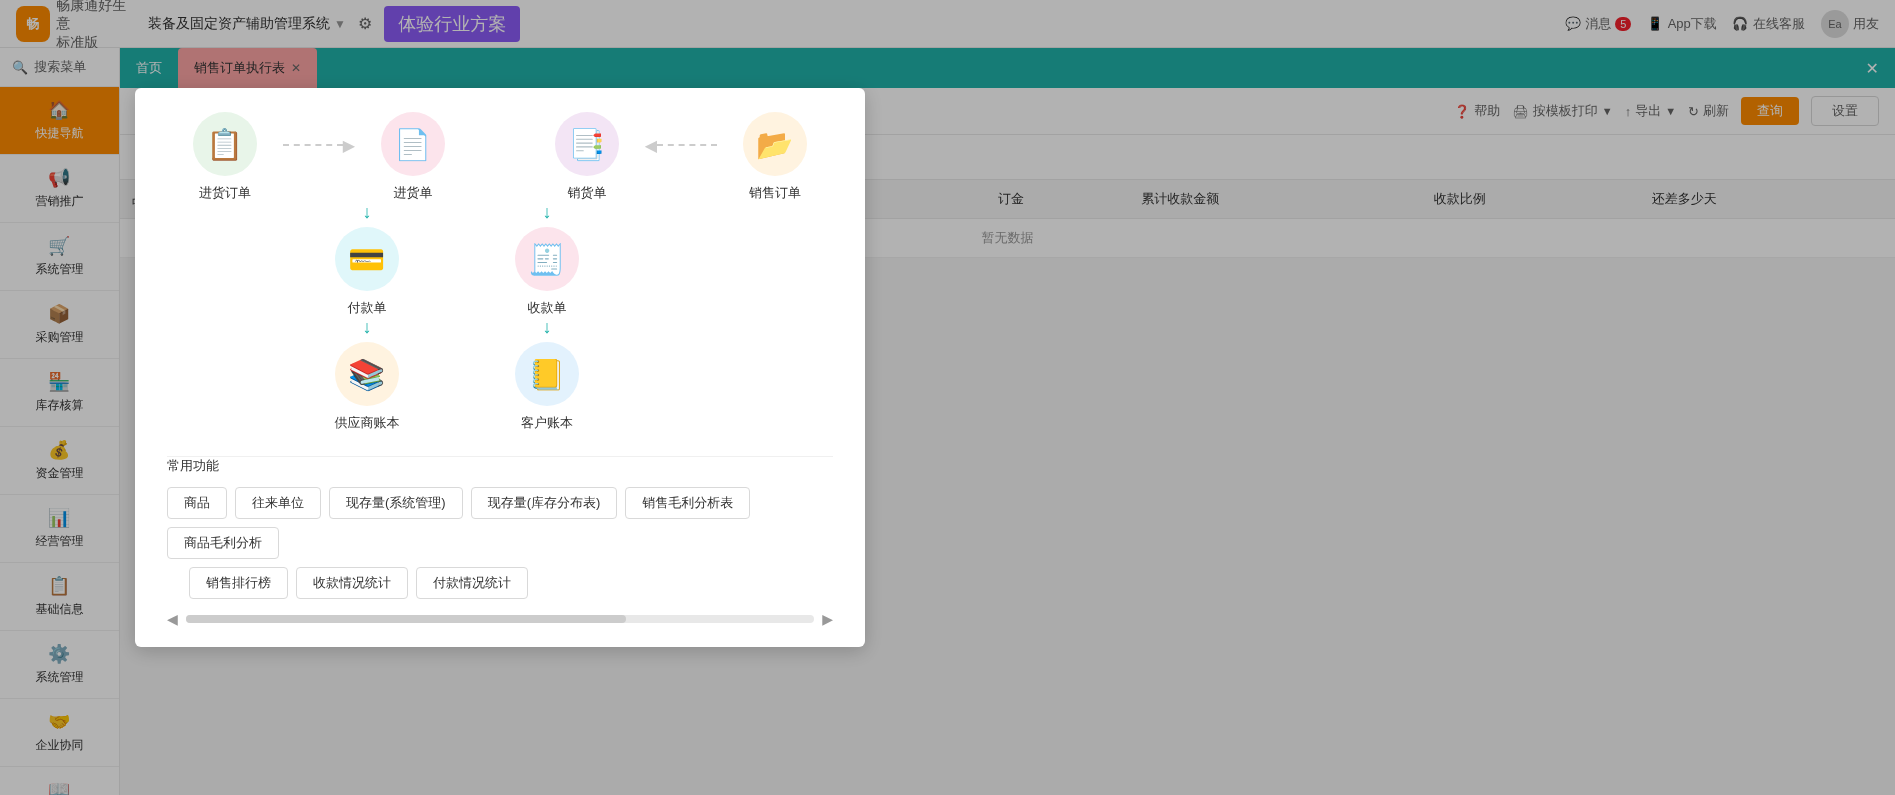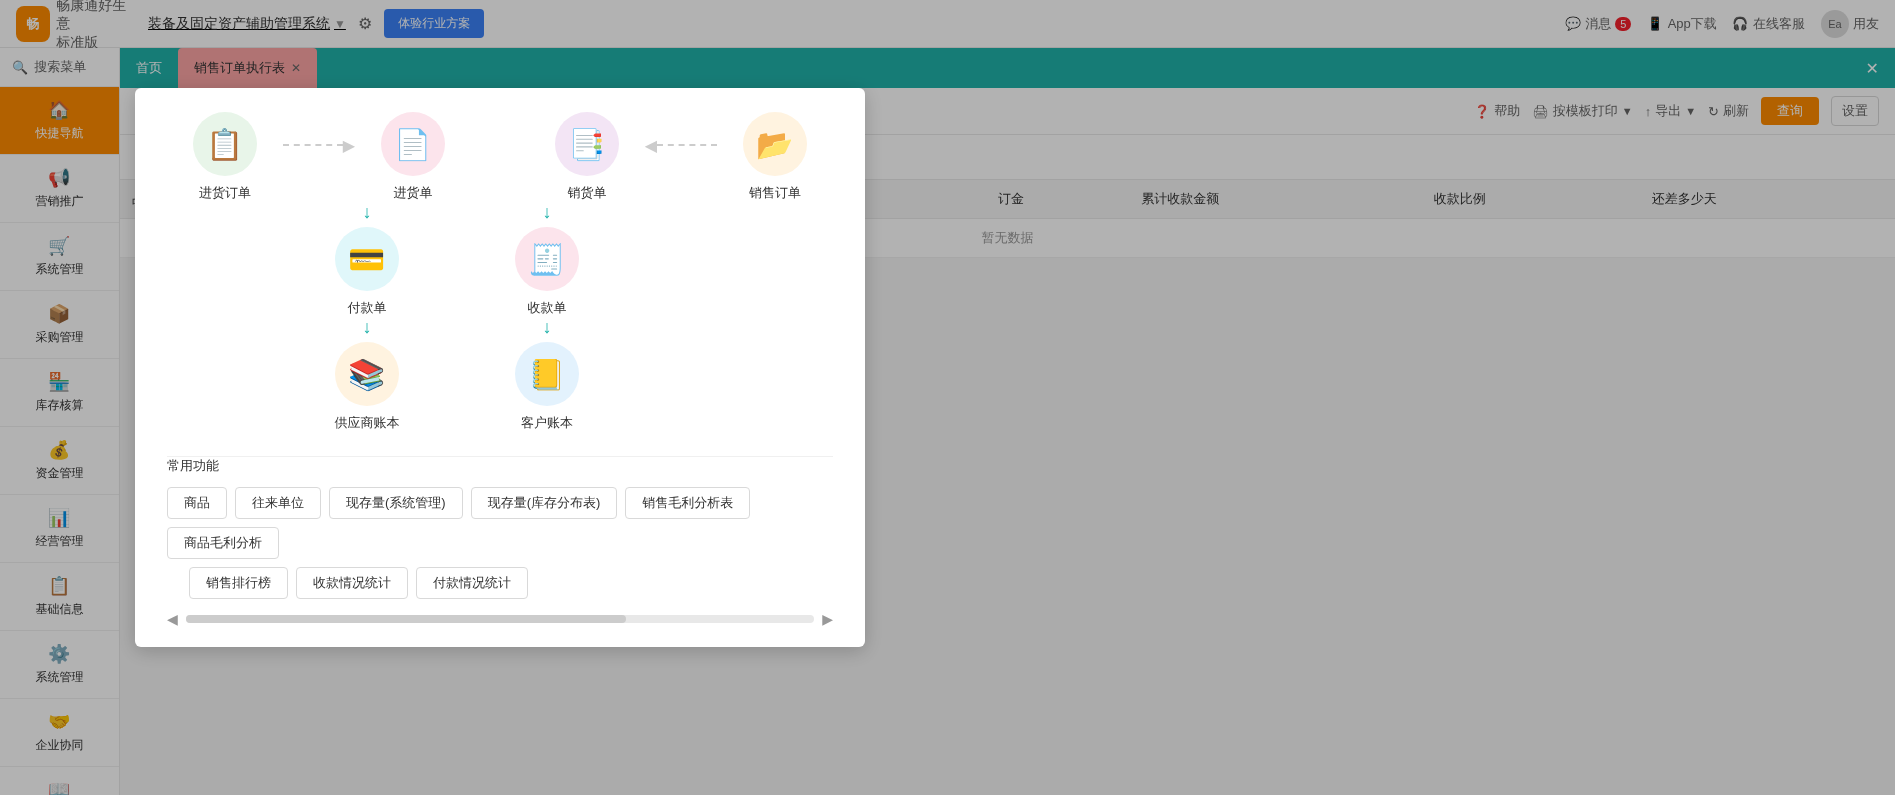--- a/index.html
+++ b/index.html
@@ -10,26 +10,26 @@
 
     
     .top-bar {
       display: flex; align-items: center; height: 48px;
       background: #fff; border-bottom: 1px solid #e8e8e8;
       padding: 0 16px; gap: 12px; flex-shrink: 0;
     }
     .logo-area { display: flex; align-items: center; gap: 6px; width: 120px; }
     .logo-icon { width: 36px; height: 36px; background: #ff8c00; border-radius: 8px; display: flex; align-items: center; justify-content: center; color: white; font-size: 18px; }
     .logo-text { font-size: 12px; color: #333; line-height: 1.3; }
-    .system-title-dropdown { display: flex; align-items: center; gap: 4px; cursor: pointer; text-decoration: underline; }
+    .system-title-dropdown { display: flex; align-items: center; gap: 4px; cursor: pointer; }
     .chevron-down { color: #999; font-size: 12px; }
     .settings-btn { color: #666; cursor: pointer; font-size: 16px; }
     .trial-btn {
-      background: #3b82f6; color: white; border: none; border-radius: 4px;
-      padding: 6px 14px; cursor: pointer; font-size: 12px;
+      background: #8b5cf6; color: white; border: none; border-radius: 4px;
+      padding: 6px 14px; cursor: pointer; font-size: 18px;
     }
     .top-bar-right { margin-left: auto; display: flex; align-items: center; gap: 16px; }
     .top-action { display: flex; align-items: center; gap: 4px; color: #666; cursor: pointer; font-size: 13px; }
     .badge { background: #f5222d; color: white; border-radius: 10px; font-size: 11px; padding: 1px 5px; }
     .user-avatar { width: 28px; height: 28px; border-radius: 50%; background: #ddd; display: flex; align-items: center; justify-content: center; font-size: 12px; color: #666; }
 
     
     .main-layout { display: flex; flex: 1; overflow: hidden; }
 
     
@@ -62,21 +62,21 @@
     
     .page-content { flex: 1; overflow: auto; position: relative; background: #f5f5f5; }
 
     
     .toolbar-row {
       display: flex; align-items: center; justify-content: flex-end;
       padding: 8px 16px; gap: 12px; background: white; border-bottom: 1px solid #e8e8e8;
     }
     .toolbar-btn { display: flex; align-items: center; gap: 4px; color: #666; cursor: pointer; font-size: 13px; }
     .toolbar-btn-primary { background: #ff8c00; color: white; border: none; border-radius: 4px; padding: 5px 16px; cursor: pointer; font-size: 13px; }
-    .toolbar-btn-outline { background: white; color: #666; border: 1px solid #d9d9d9; border-radius: 4px; padding: 5px 10px; cursor: pointer; font-size: 13px; }
+    .toolbar-btn-outline { background: white; color: #666; border: 1px solid #d9d9d9; border-radius: 4px; padding: 5px 20px; cursor: pointer; font-size: 13px; }
 
     
     .filter-row {
       display: flex; align-items: center; padding: 8px 16px; gap: 12px;
       background: white; border-bottom: 1px solid #e8e8e8;
     }
     .filter-input {
       border: 1px solid #d9d9d9; border-radius: 4px; padding: 4px 8px;
       font-size: 13px; color: #999; display: flex; align-items: center; gap: 4px;
       min-width: 150px; background: white;

